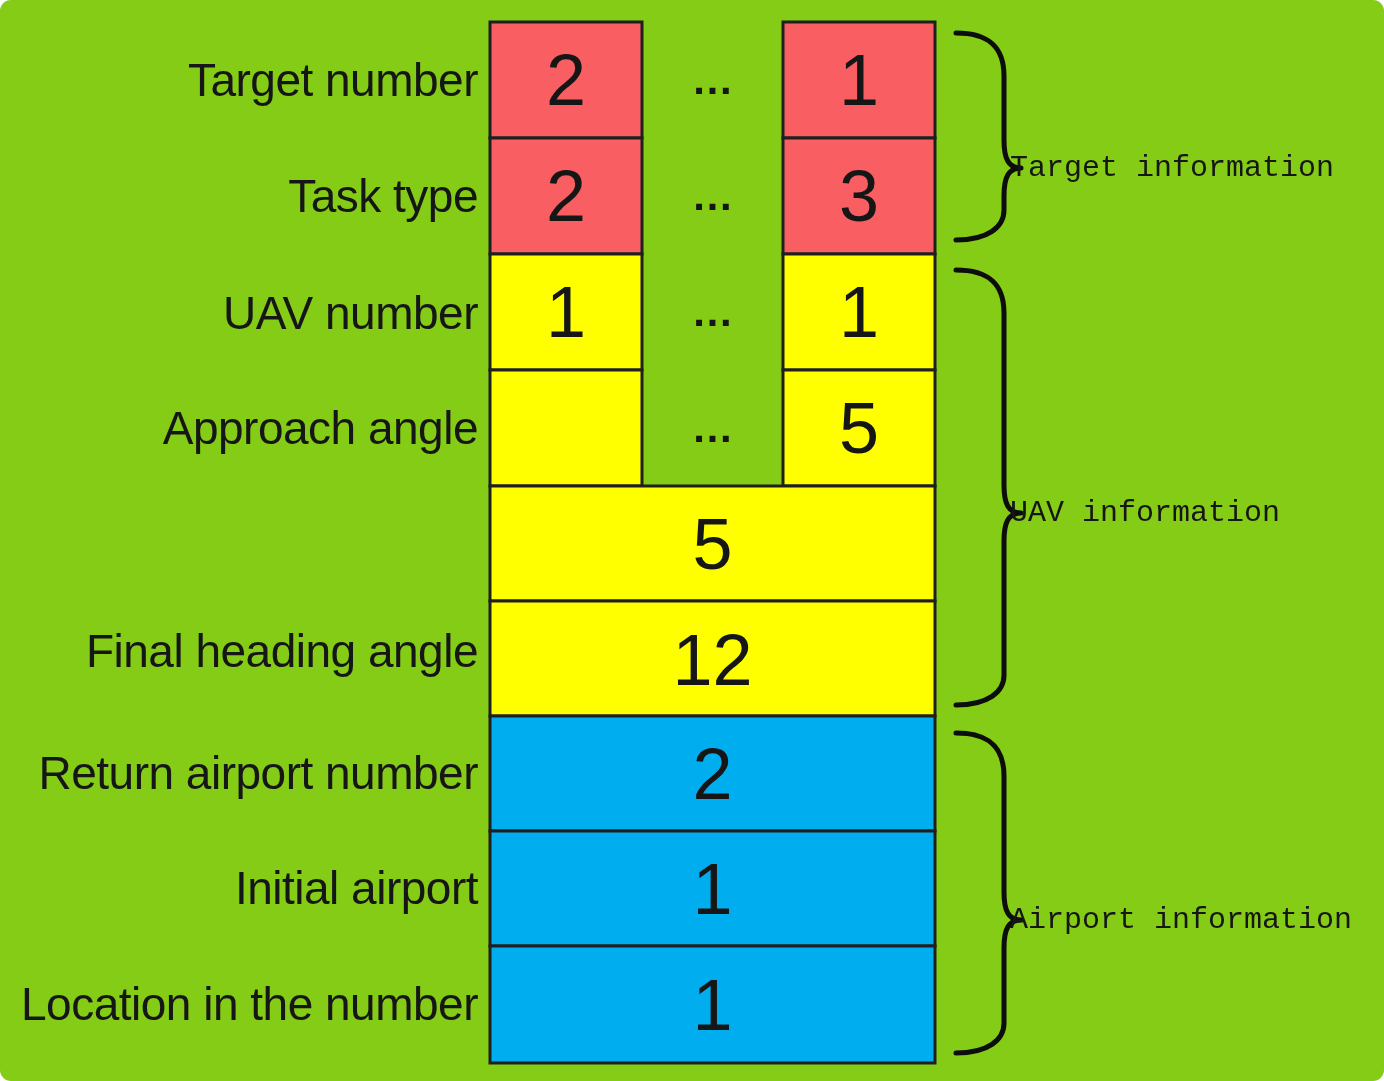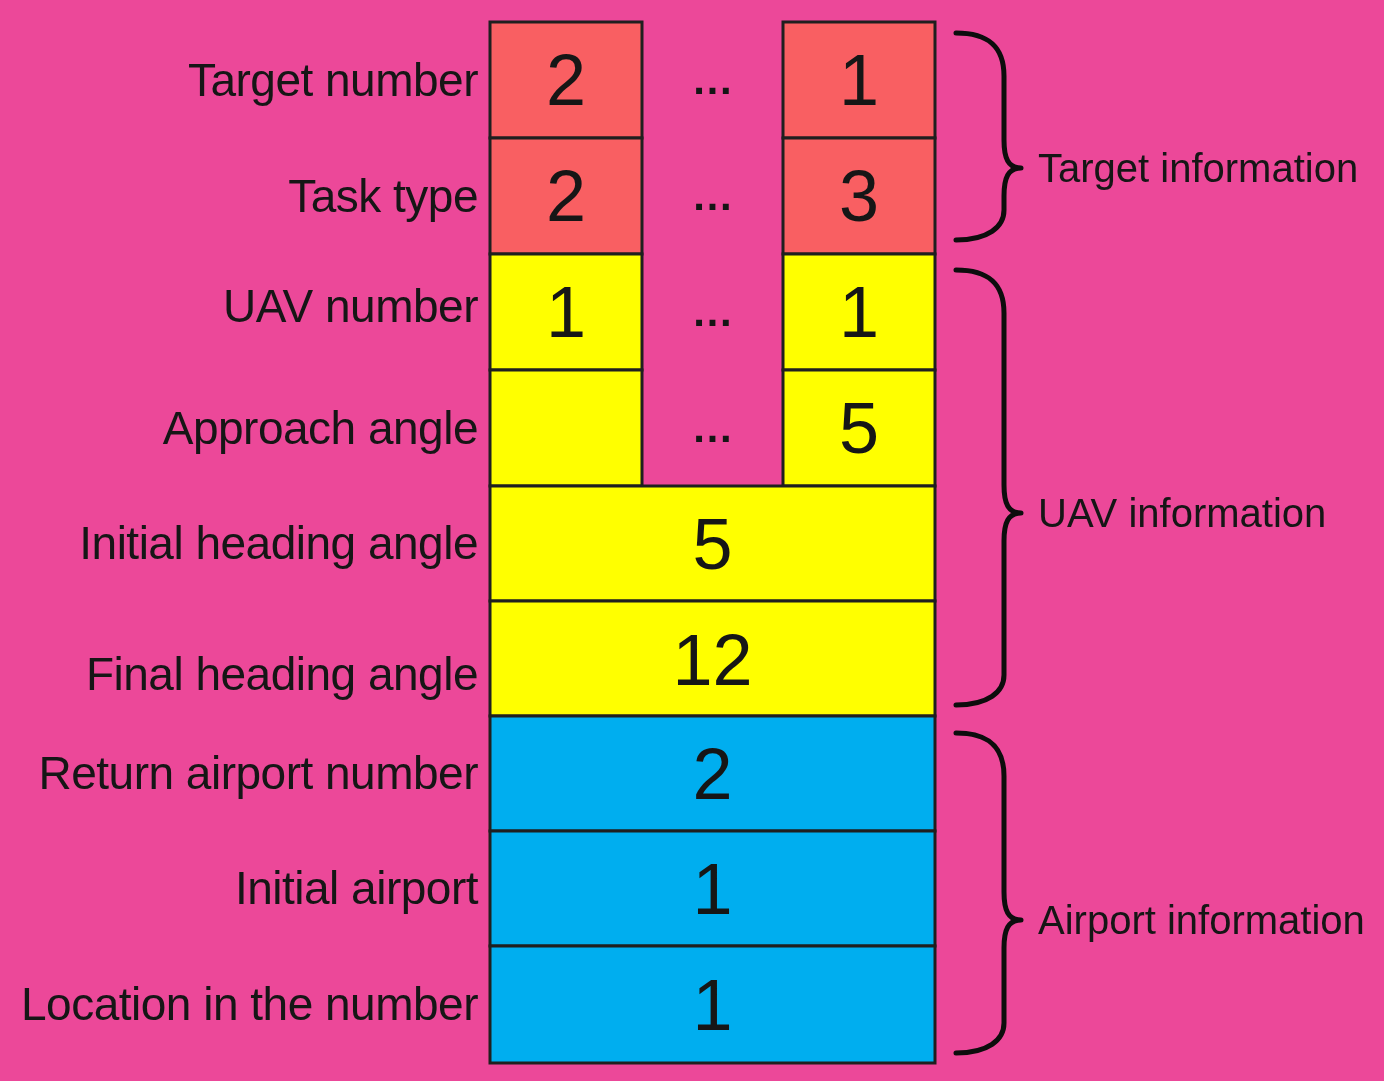--- a/index.html
+++ b/index.html
@@ -1,21 +1,22 @@
 <!DOCTYPE html>
 <html><head>
 <meta charset="utf-8">
 <style>
   html,body{margin:0;padding:0;background:#ffffff;}
   #canvas{
     position:relative;
     width:1384px;height:1081px;
-    background:#ec4899;
+    background:#84cc16;
     font-family:"Liberation Sans", sans-serif;
     overflow:hidden;
+    border-radius:11px;
   }
   #table-svg{position:absolute;left:0;top:0;width:1384px;height:1081px;}
   .row-label{
     position:absolute;
     left:20px;width:458px;height:60px;
     line-height:60px;
     text-align:right;
     font-size:46px;
     color:#161616;
     letter-spacing:-0.5px;
@@ -28,25 +29,26 @@
     color:#161616;
   }
   .dots{
     position:absolute;
     display:flex;align-items:center;justify-content:center;
     font-size:42px;font-weight:700;
     color:#151515;
   }
   .group-label{
     position:absolute;
-    left:1038px;height:60px;
+    left:1010px;height:60px;
     line-height:60px;
-    font-size:40px;
+    font-size:30px;
     color:#161616;
     white-space:nowrap;
+    font-family:Liberation Mono, monospace;
   }
 </style>
 </head>
 <body>
 
 <div id="canvas">
 
   <svg id="table-svg" viewBox="0 0 1384 1081" xmlns="http://www.w3.org/2000/svg">
 
     <rect x="490" y="22" width="152" height="116" stroke="#1f1f1f" stroke-width="3" fill="#F95F62"></rect>
@@ -68,24 +70,23 @@
     <path d="M 956,33 C 988,33 1004,46 1004,76 L 1004,140 C 1004,158 1008,168 1021,168
              C 1008,168 1004,178 1004,196 L 1004,210 C 1004,227 988,240 956,240" fill="none" stroke="#0d0d0d" stroke-width="5" stroke-linecap="round" stroke-linejoin="round"></path>
     <path d="M 956,270 C 988,270 1004,283 1004,313 L 1004,485 C 1004,503 1008,513 1021,513
              C 1008,513 1004,523 1004,541 L 1004,675 C 1004,692 988,705 956,705" fill="none" stroke="#0d0d0d" stroke-width="5" stroke-linecap="round" stroke-linejoin="round"></path>
     <path d="M 956,733 C 988,733 1004,746 1004,776 L 1004,892 C 1004,910 1008,920 1021,920
              C 1008,920 1004,930 1004,948 L 1004,1023 C 1004,1040 988,1053 956,1053" fill="none" stroke="#0d0d0d" stroke-width="5" stroke-linecap="round" stroke-linejoin="round"></path>
   </svg>
 
   <div class="row-label" style="top:50px">Target number</div>
   <div class="row-label" style="top:166px">Task type</div>
-  <div class="row-label" style="top:276px">UAV number</div>
+  <div class="row-label" style="top:283px">UAV number</div>
   <div class="row-label" style="top:398px">Approach angle</div>
-  <div class="row-label" style="top:513px">Initial heading angle</div>
-  <div class="row-label" style="top:644px">Final heading angle</div>
+  <div class="row-label" style="top:621px">Final heading angle</div>
   <div class="row-label" style="top:858px">Initial airport</div>
   <div class="row-label" style="top:743px">Return airport number</div>
   <div class="row-label" style="top:974px">Location in the number</div>
 
   <div class="cell-value" style="left:490px;top:22px;width:152px;height:116px">2</div>
   <div class="cell-value" style="left:490px;top:138px;width:152px;height:116px">2</div>
   <div class="cell-value" style="left:490px;top:254px;width:152px;height:116px">1</div>
 
   <div class="dots" style="left:642px;top:22px;width:141px;height:116px">…</div>
   <div class="dots" style="left:642px;top:138px;width:141px;height:116px">…</div>

